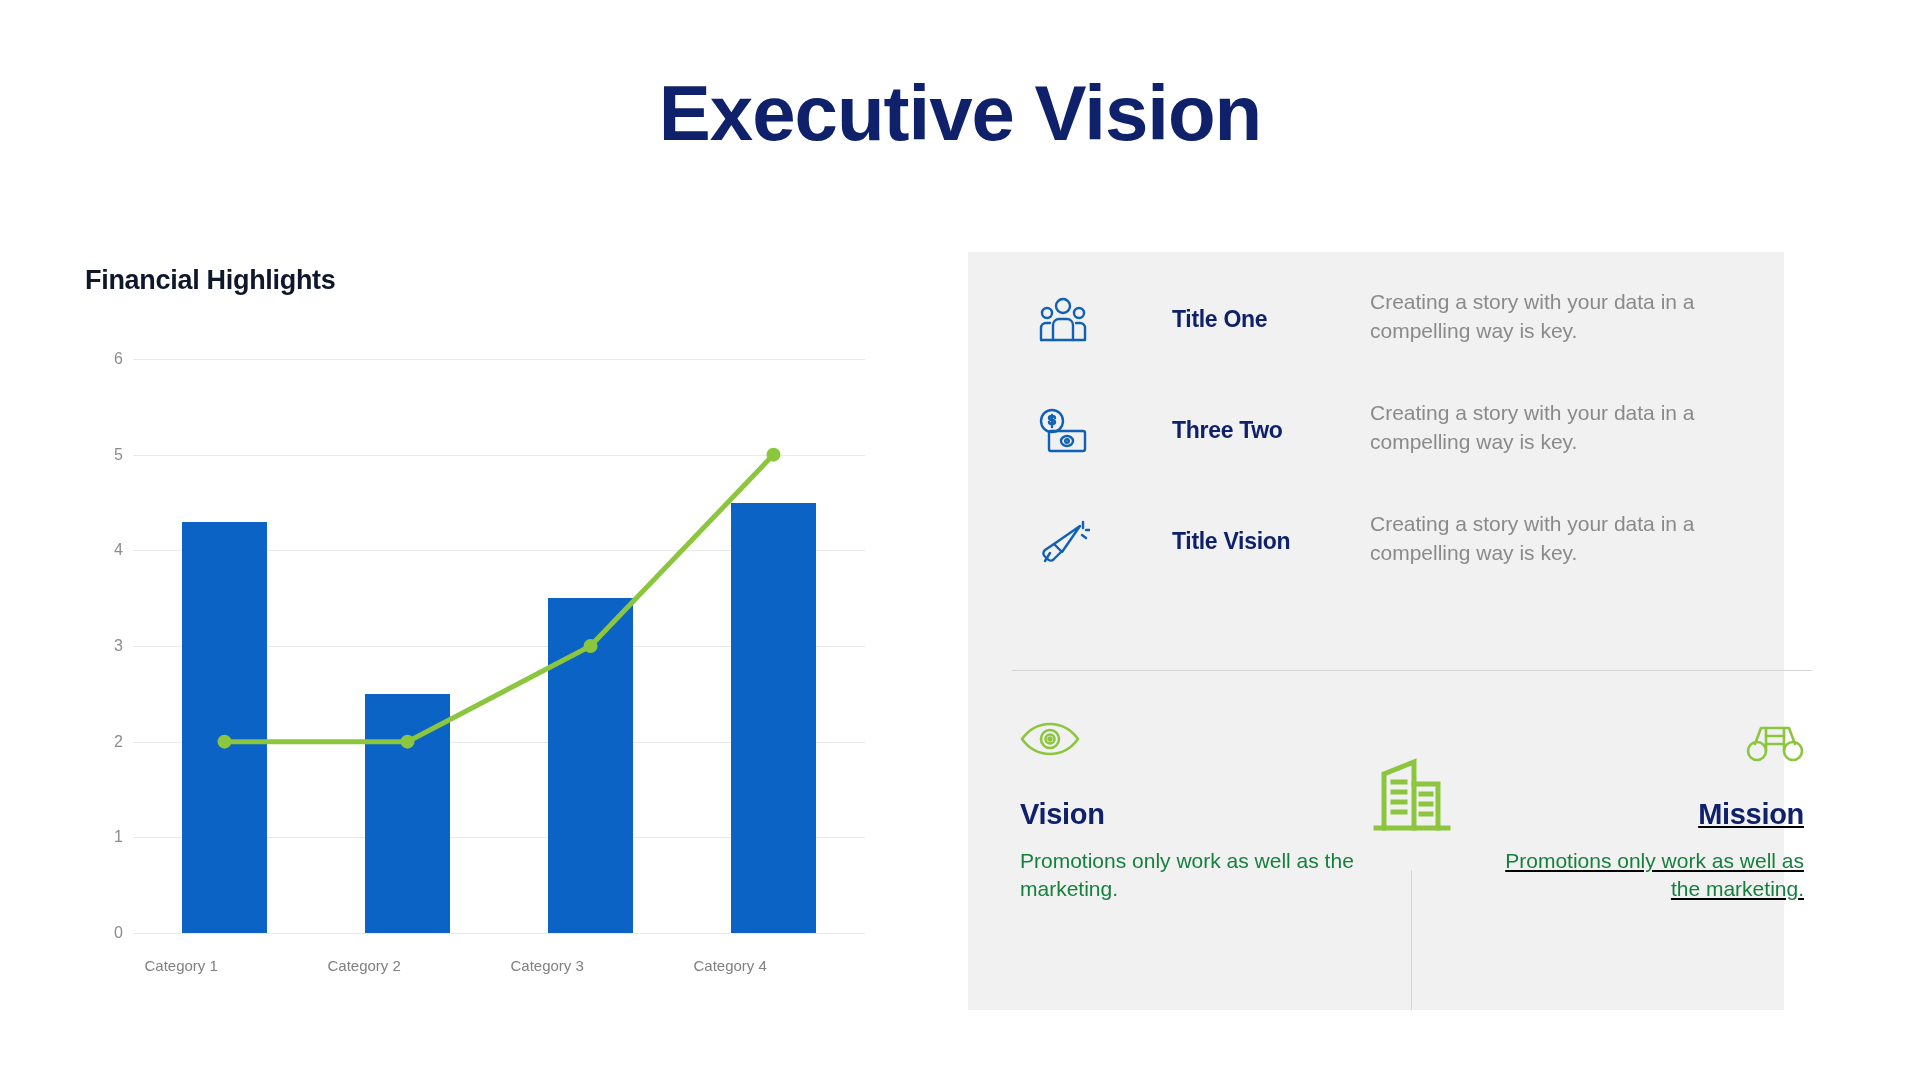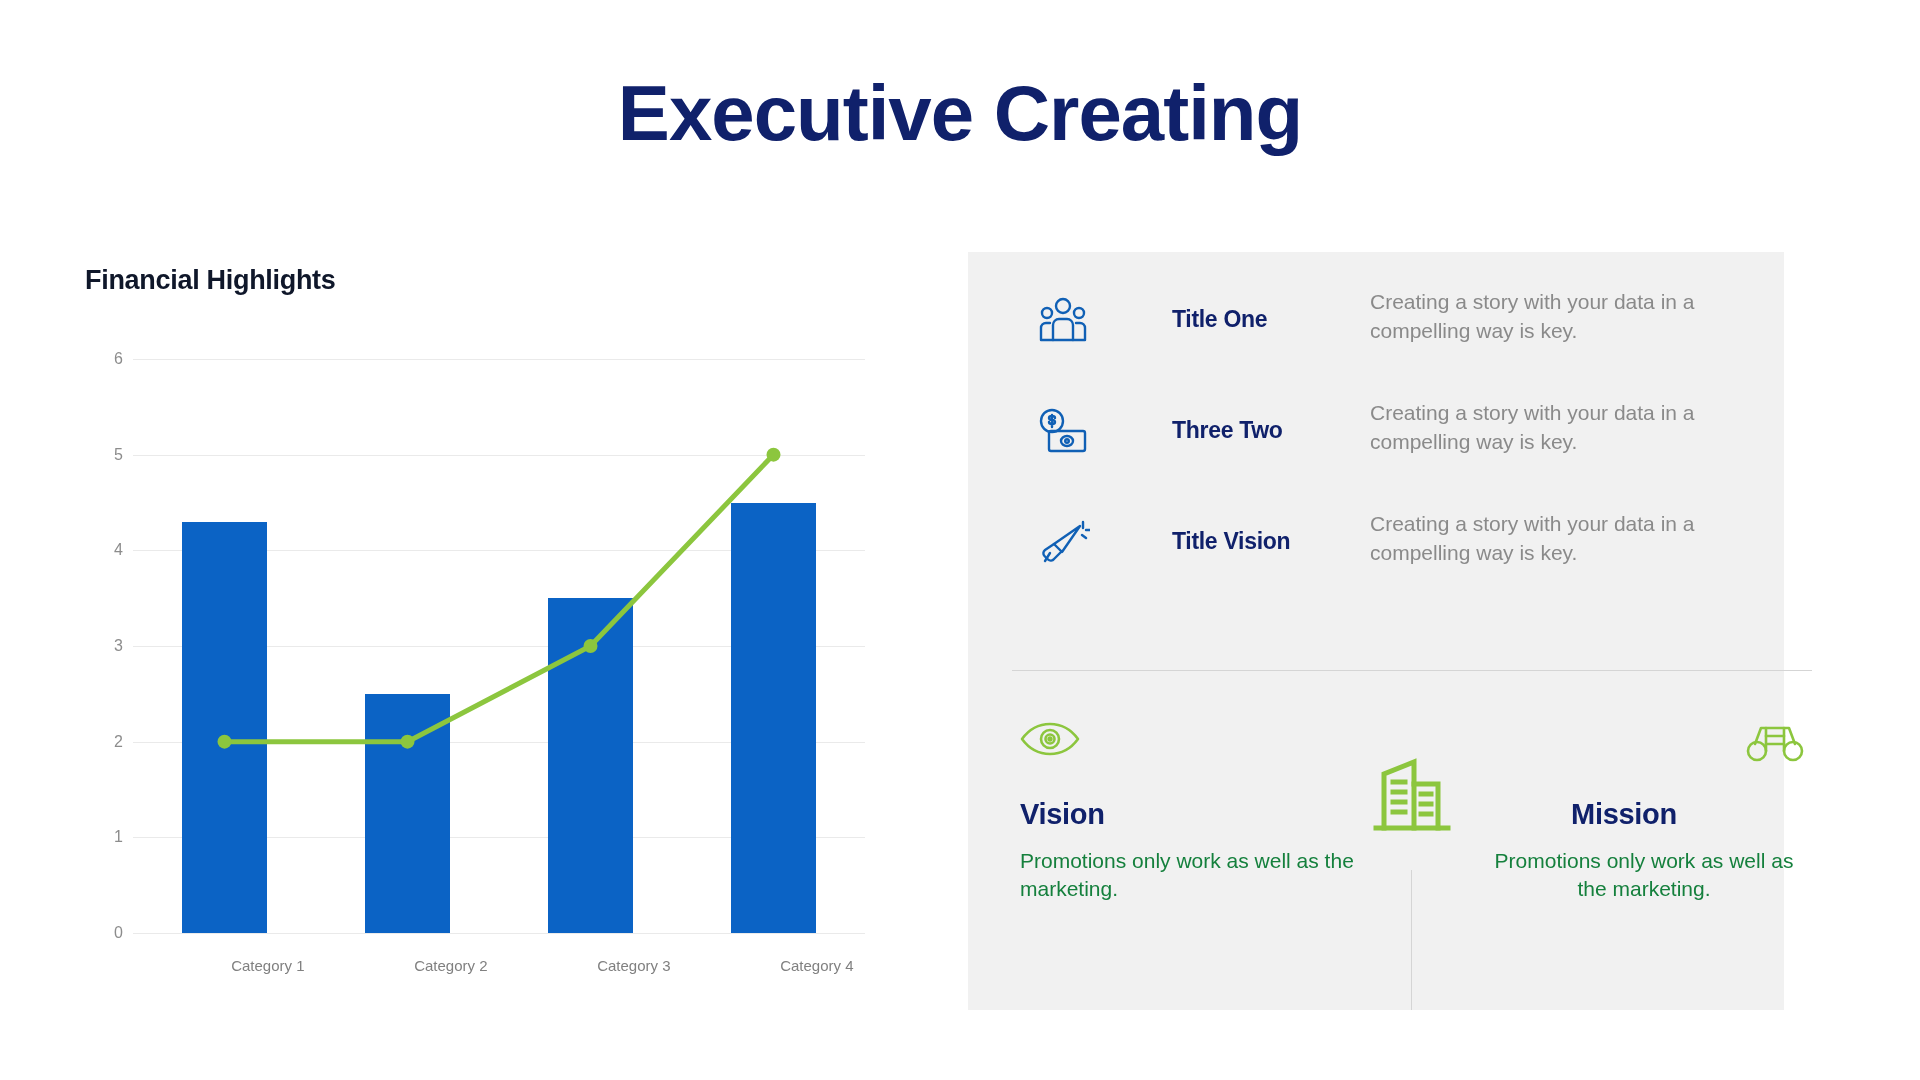--- a/index.html
+++ b/index.html
@@ -37,21 +37,21 @@
 
   .bars{ position:absolute; left:0; right:0; top:0; bottom:0; }
   .bar{
     position:absolute; bottom:0; width:85px; background:#0B63C5;
   }
 
   .linelayer{ position:absolute; left:0; right:0; top:0; bottom:0; overflow:visible; }
 
   .xlabels{ position:absolute; left:48px; right:30px; bottom:12px; height:26px; }
   .xlabel{
-    position:absolute; width:160px; text-align:right;
+    position:absolute; width:160px; text-align:left;
     font-size:15px; color:#808080; transform:translateX(-80px);
   }
 
   
   .right-panel{
     position:absolute; left:968px; top:252px; width:816px; height:758px;
     background:#F1F1F1;
   }
 
   .feature-list{ position:absolute; left:44px; top:28px; width:800px; }
@@ -77,37 +77,37 @@
   .vm-wrap{ position:absolute; left:0; top:470px; width:882px; height:290px; }
   .vm-center-icon{
     position:absolute; left:398px; top:30px; width:90px; height:88px;
   }
   .vm-vert-divider{
     position:absolute; left:443px; top:148px; width:1px; height:140px;
     background:#D5D5D5;
   }
   .vm-col{ position:absolute; top:0; width:360px; }
   .vm-left{ left:52px; text-align:left; }
-  .vm-right{ left:476px; text-align:center; }
+  .vm-right{ left:476px; text-align:right;text-decoration:underline; }
   .vm-icon{ height:58px; margin-bottom:18px; }
   .vm-left .vm-icon{ text-align:left; }
   .vm-right .vm-icon{ text-align:right; }
   .vm-title{
     font-size:29px; font-weight:bold; color:#10216B; letter-spacing:-0.3px;
     margin-bottom:16px;
   }
   .vm-text{ font-size:21px; line-height:1.35; color:#15803d; }
   .vm-right .vm-text{ padding-left:40px; }
 </style>
 </head>
 <body>
 
 <div class="slide">
 
-  <div class="slide-title">Executive Creating</div>
+  <div class="slide-title">Executive Vision</div>
 
   <div class="left-col">
 
     <div class="section-heading">Financial Highlights</div>
 
     <div class="chart">
       <div class="plot" id="plot-area">
         <div id="gridlines">
             <div class="gridline" style="top: 574px;"></div>
             <div class="ytick" style="top: 574px;">0</div>

